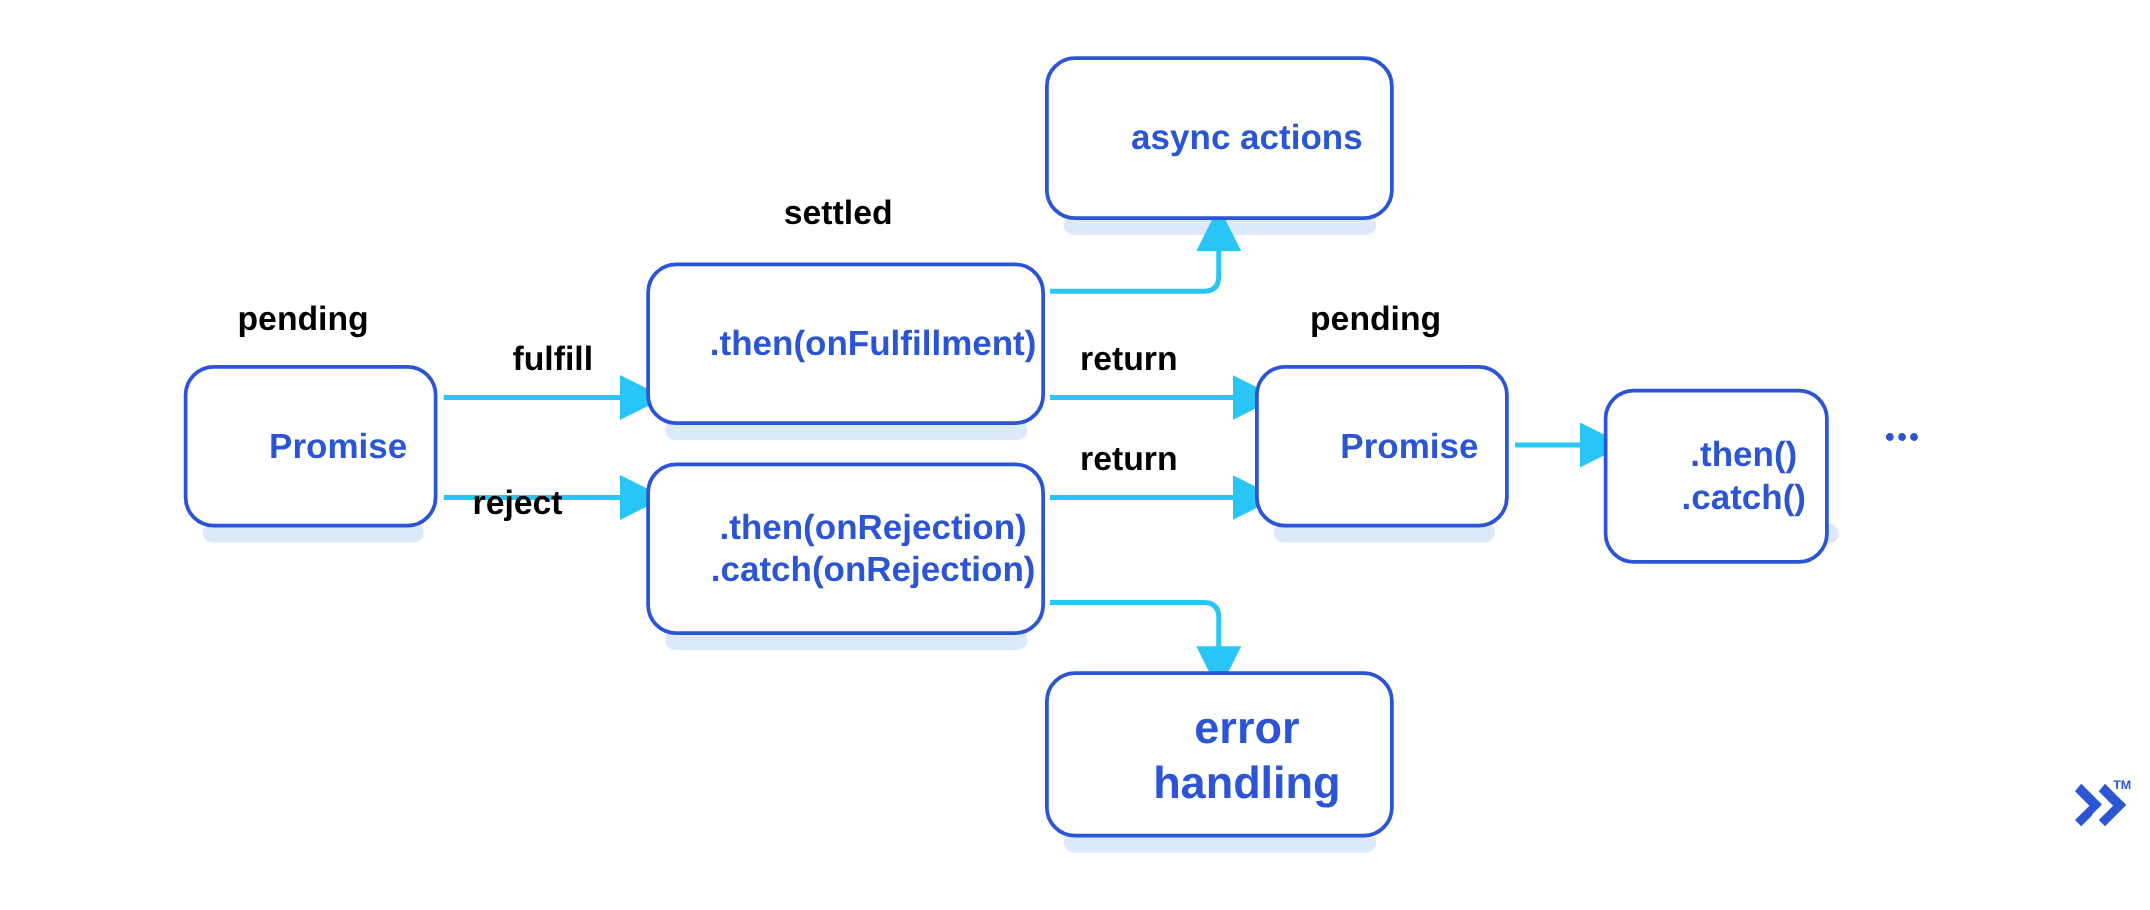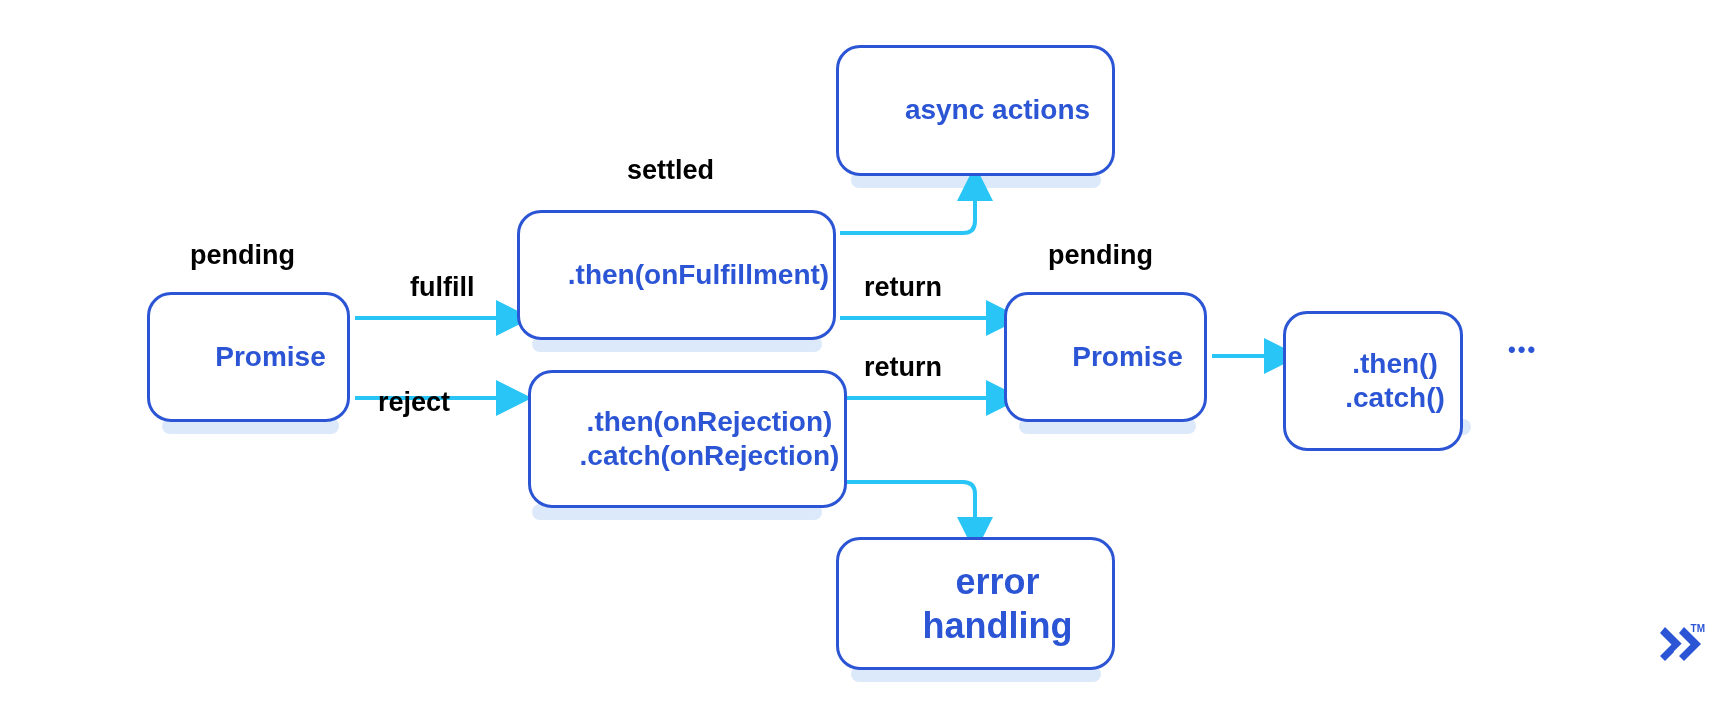--- a/index.html
+++ b/index.html
@@ -136,21 +136,21 @@
   <div class="plate" style="left:532px; top:504px;  width:290px; height:16px;"></div>
   <div class="plate" style="left:851px; top:172px;  width:250px; height:16px;"></div>
   <div class="plate" style="left:851px; top:666px;  width:250px; height:16px;"></div>
   <div class="plate" style="left:1019px;top:418px;  width:177px; height:16px;"></div>
   <div class="plate" style="left:1296px;top:419px;  width:175px; height:16px;"></div>
 
   <div class="node" style="left:147px; top:292px; width:203px; height:130px; font-size:28px;">Promise</div>
 
   <div class="node" style="left:517px; top:210px; width:319px; height:130px; font-size:28px;">.then(onFulfillment)</div>
 
-  <div class="node" style="left:528px; top:370px; width:319px; height:138px; font-size:28px;">.then(onRejection)
+  <div class="node" style="left:517px; top:370px; width:319px; height:138px; font-size:28px;">.then(onRejection)
 .catch(onRejection)</div>
 
   <div class="node" style="left:836px; top:45px; width:279px; height:131px; font-size:28px;">async actions</div>
 
   <div class="node" style="left:836px; top:537px; width:279px; height:133px; font-size:36px;">error handling</div>
 
   <div class="node" style="left:1004px; top:292px; width:203px; height:130px; font-size:28px;">Promise</div>
 
   <div class="node" style="left:1283px; top:283px; width:180px; height:140px; font-size:28px;margin-top:28px;">.then()
 .catch()</div>

